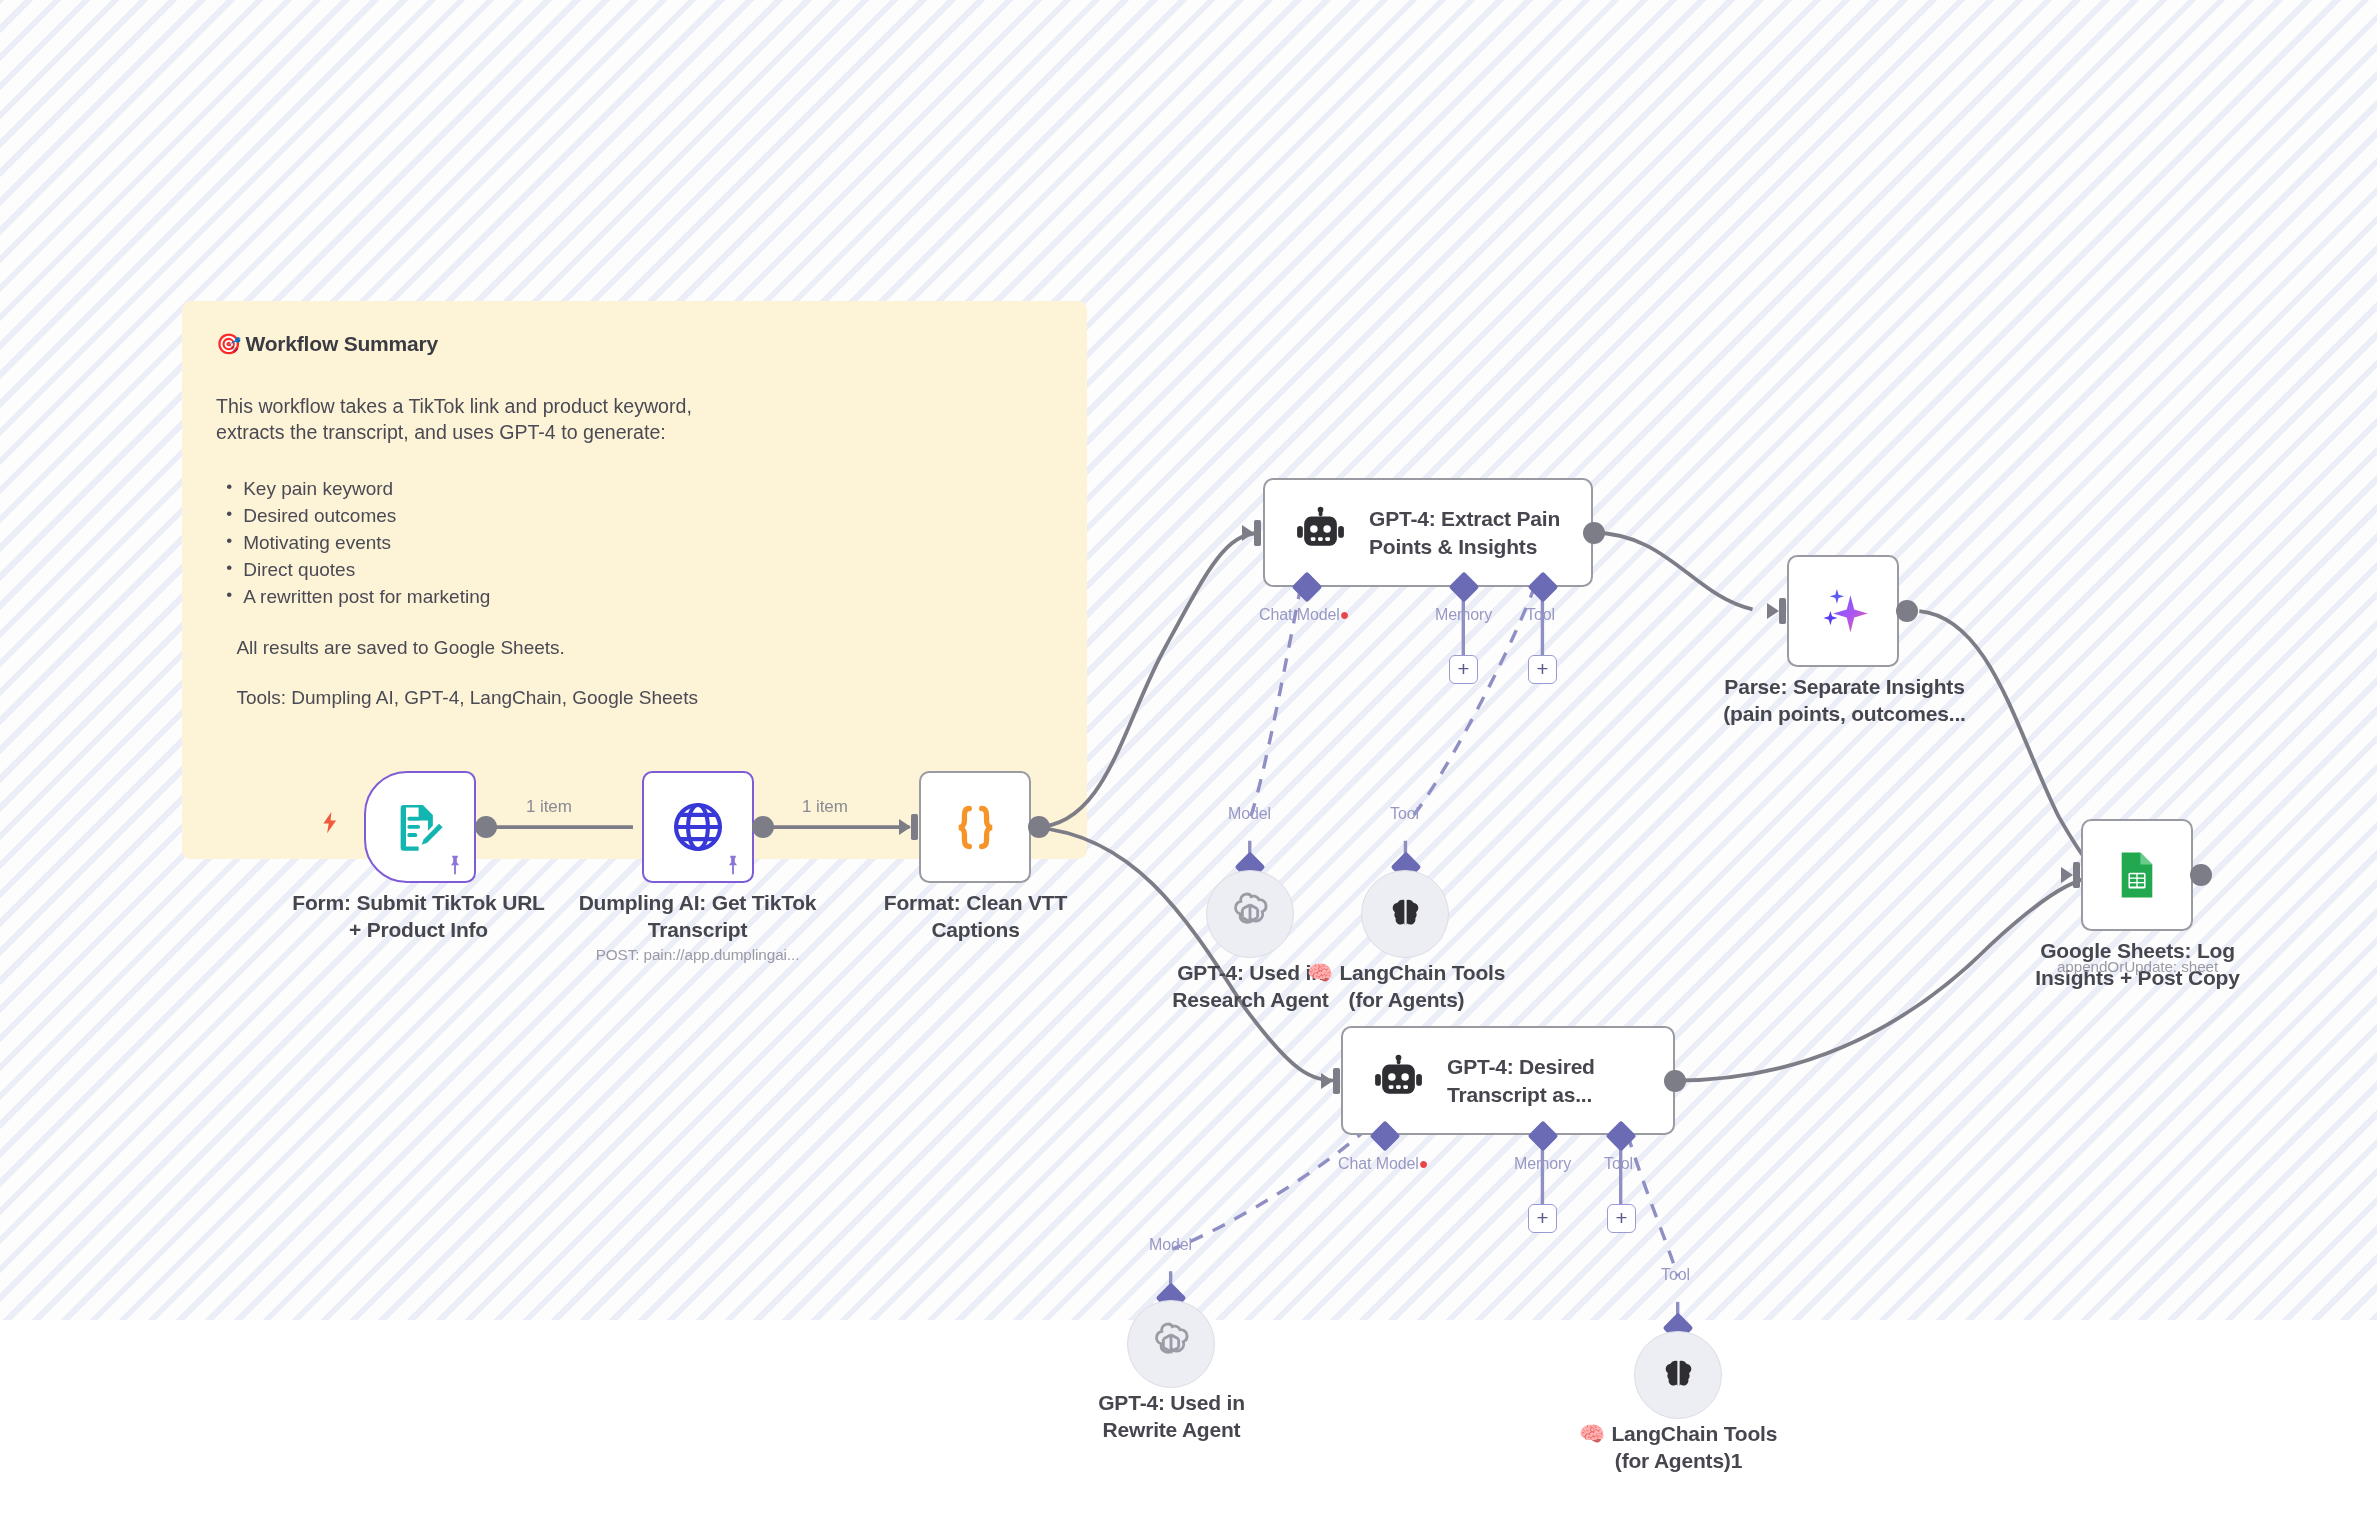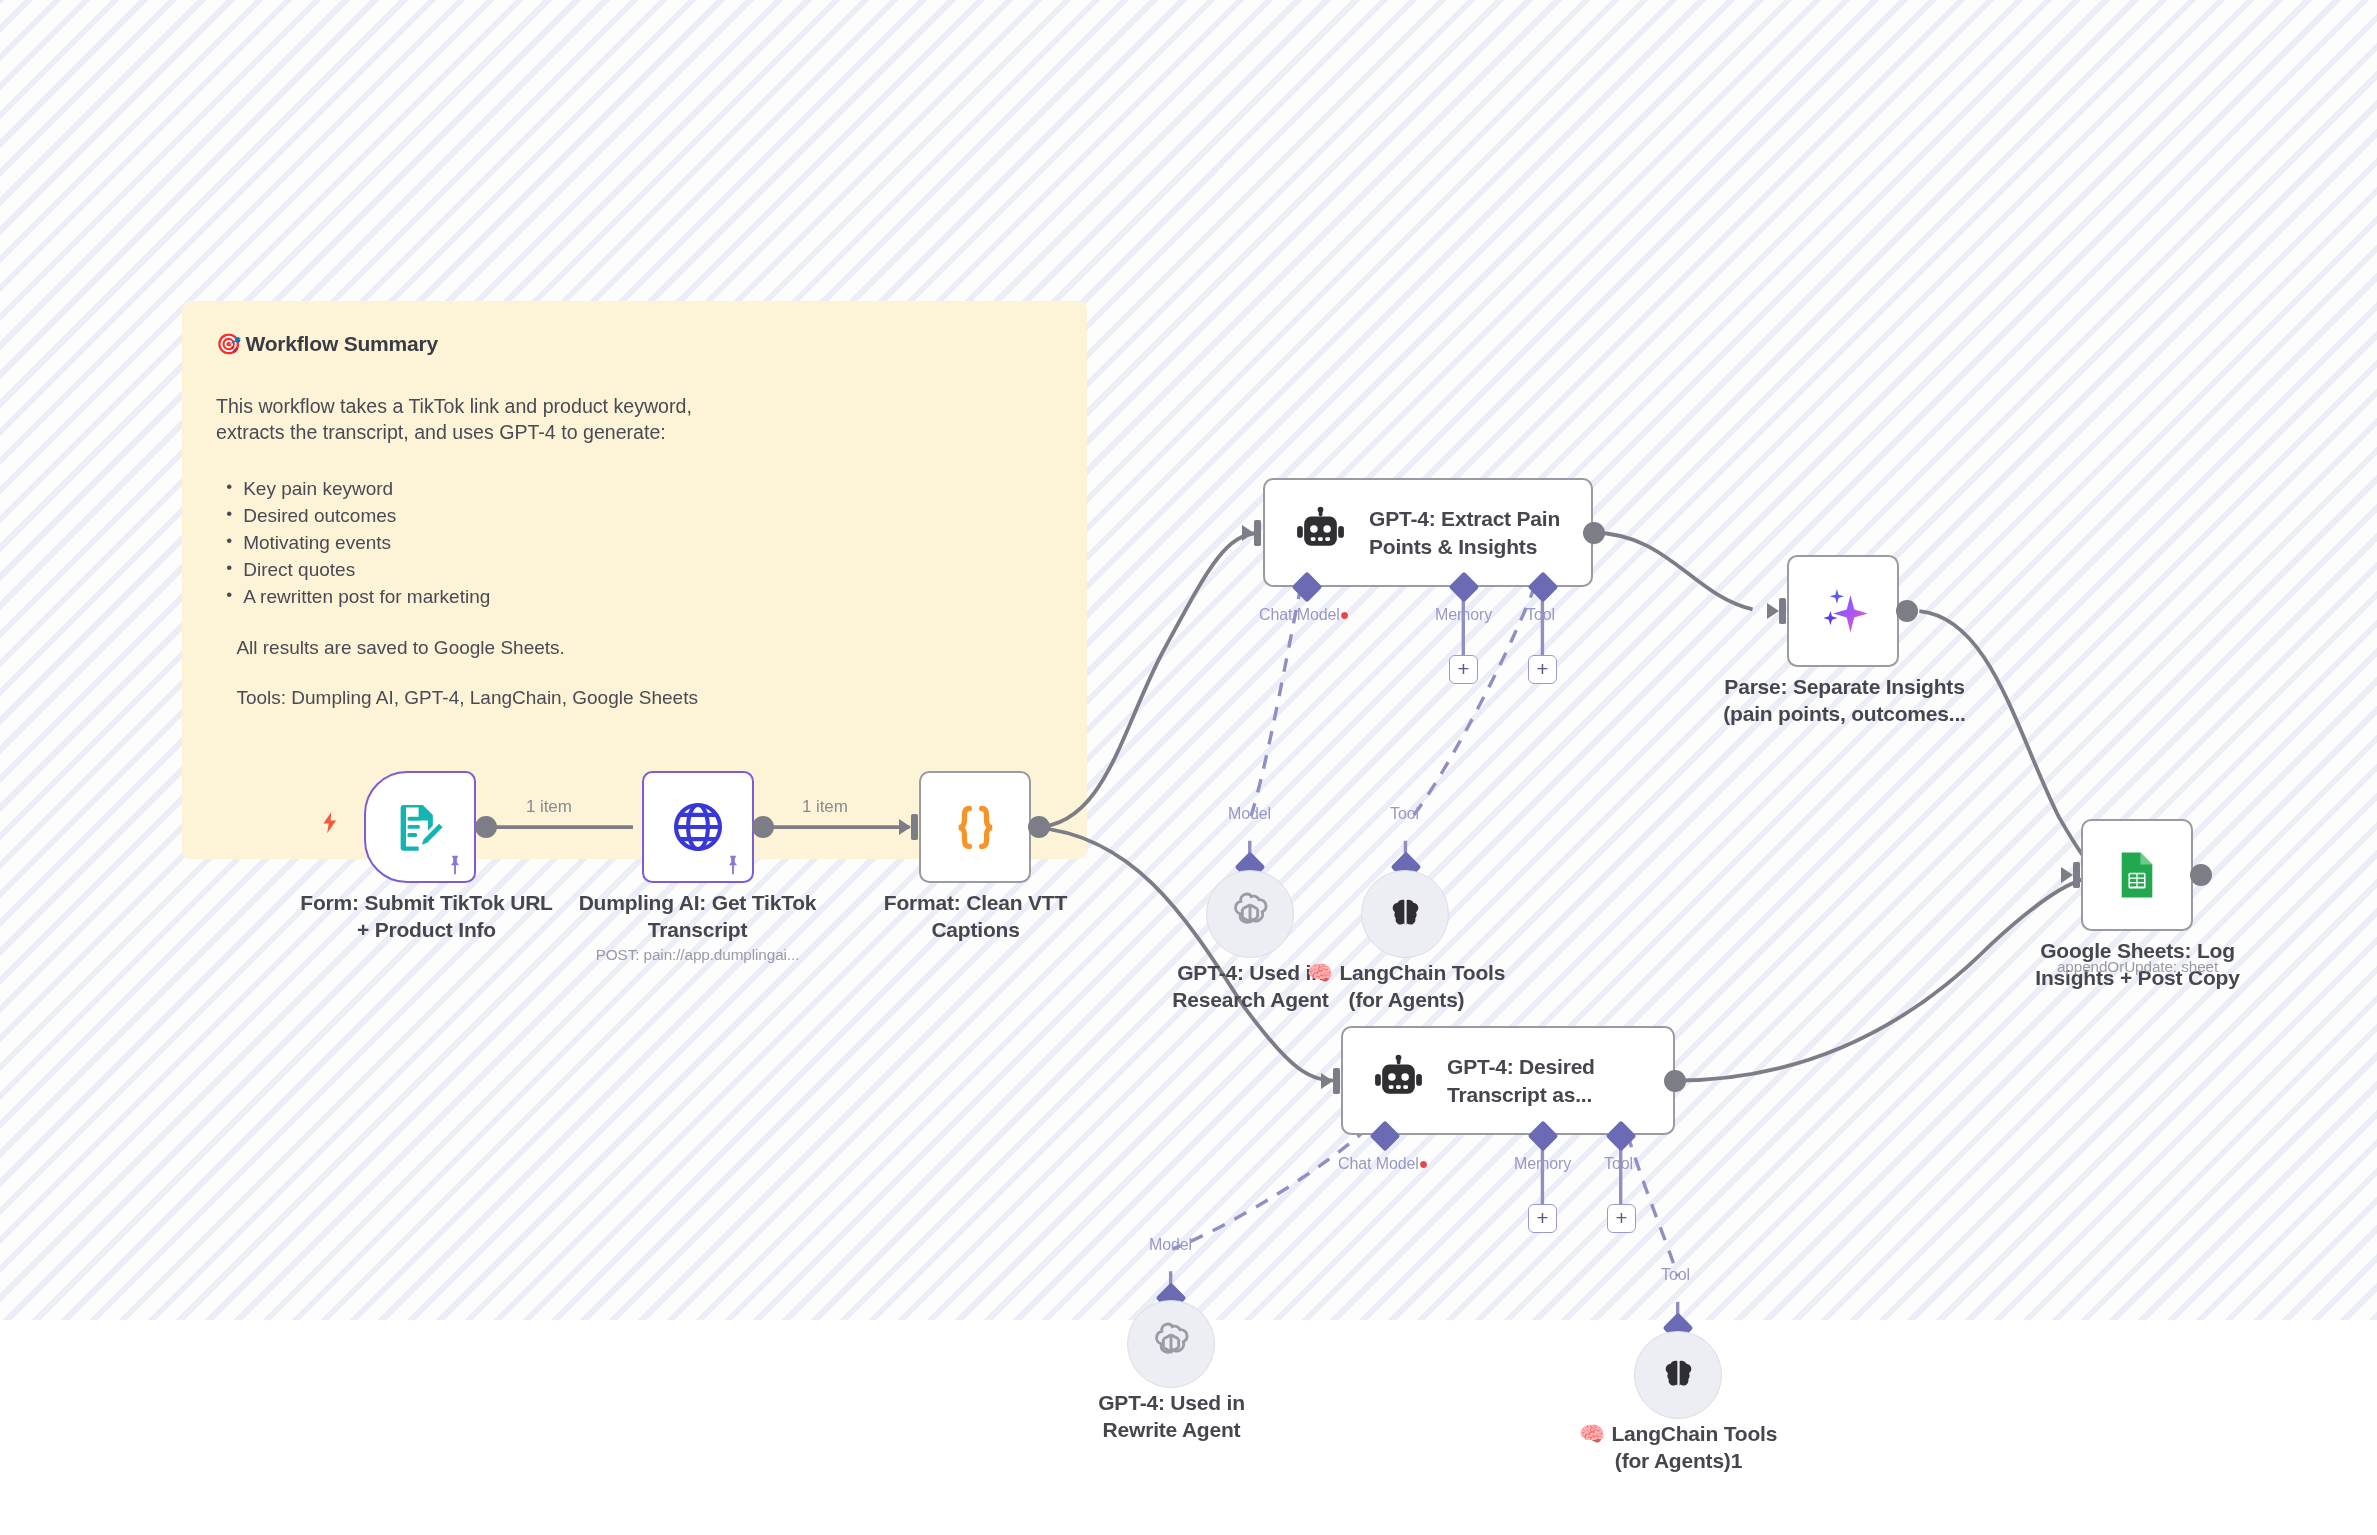--- a/index.html
+++ b/index.html
@@ -243,21 +243,21 @@
       <rect x="6.6" y="14.6" width="4.2" height="1.7" rx="0.8"></rect>
       <path d="M20.2 10.6l1.5 1.5-6.6 6.6-2.4.9.9-2.4z"></path>
     </svg>
     <span class="pin">
       <svg class="ico" viewBox="0 0 24 24" width="22" height="22" fill="currentColor">
         <path d="M9 2h6v2h-1v5l2.4 3.2H13V22h-2v-9.8H7.6L10 9V4H9z"></path>
       </svg>
     </span>
   </div>
   <div class="port-out" style="left:475px; top:816px;"></div>
-  <div class="node-title" style="left:236px; top:890px; width:381px; white-space:pre-line;">Form: Submit TikTok URL
+  <div class="node-title" style="left:228px; top:890px; width:381px; white-space:pre-line;">Form: Submit TikTok URL
 + Product Info</div>
 
   <div class="node node-sq purple" style="left:642px; top:771px;">
     <svg class="ico" viewBox="0 0 24 24" width="58" height="58" fill="none" stroke="#3838d8" stroke-width="1.7">
       <circle cx="12" cy="12" r="9.1"></circle>
       <ellipse cx="12" cy="12" rx="4.1" ry="9.1"></ellipse>
       <path d="M3 12h18M4.5 7h15M4.5 17h15"></path>
     </svg>
     <span class="pin">
       <svg class="ico" viewBox="0 0 24 24" width="22" height="22" fill="currentColor">

